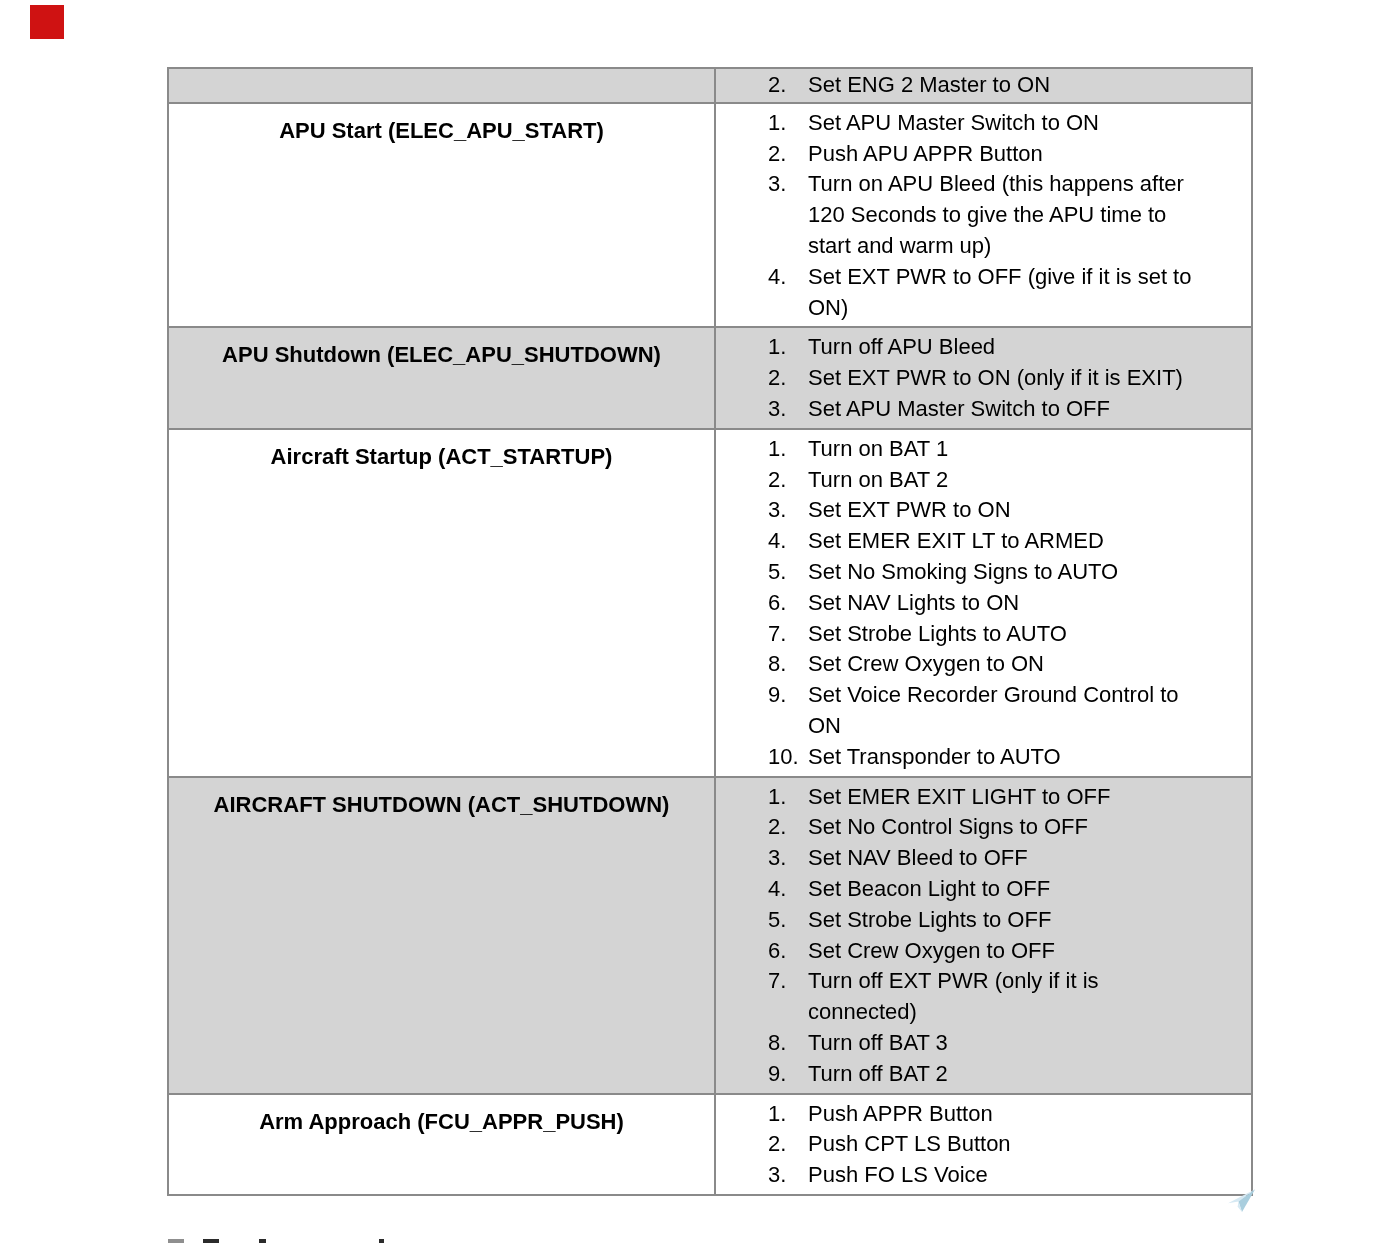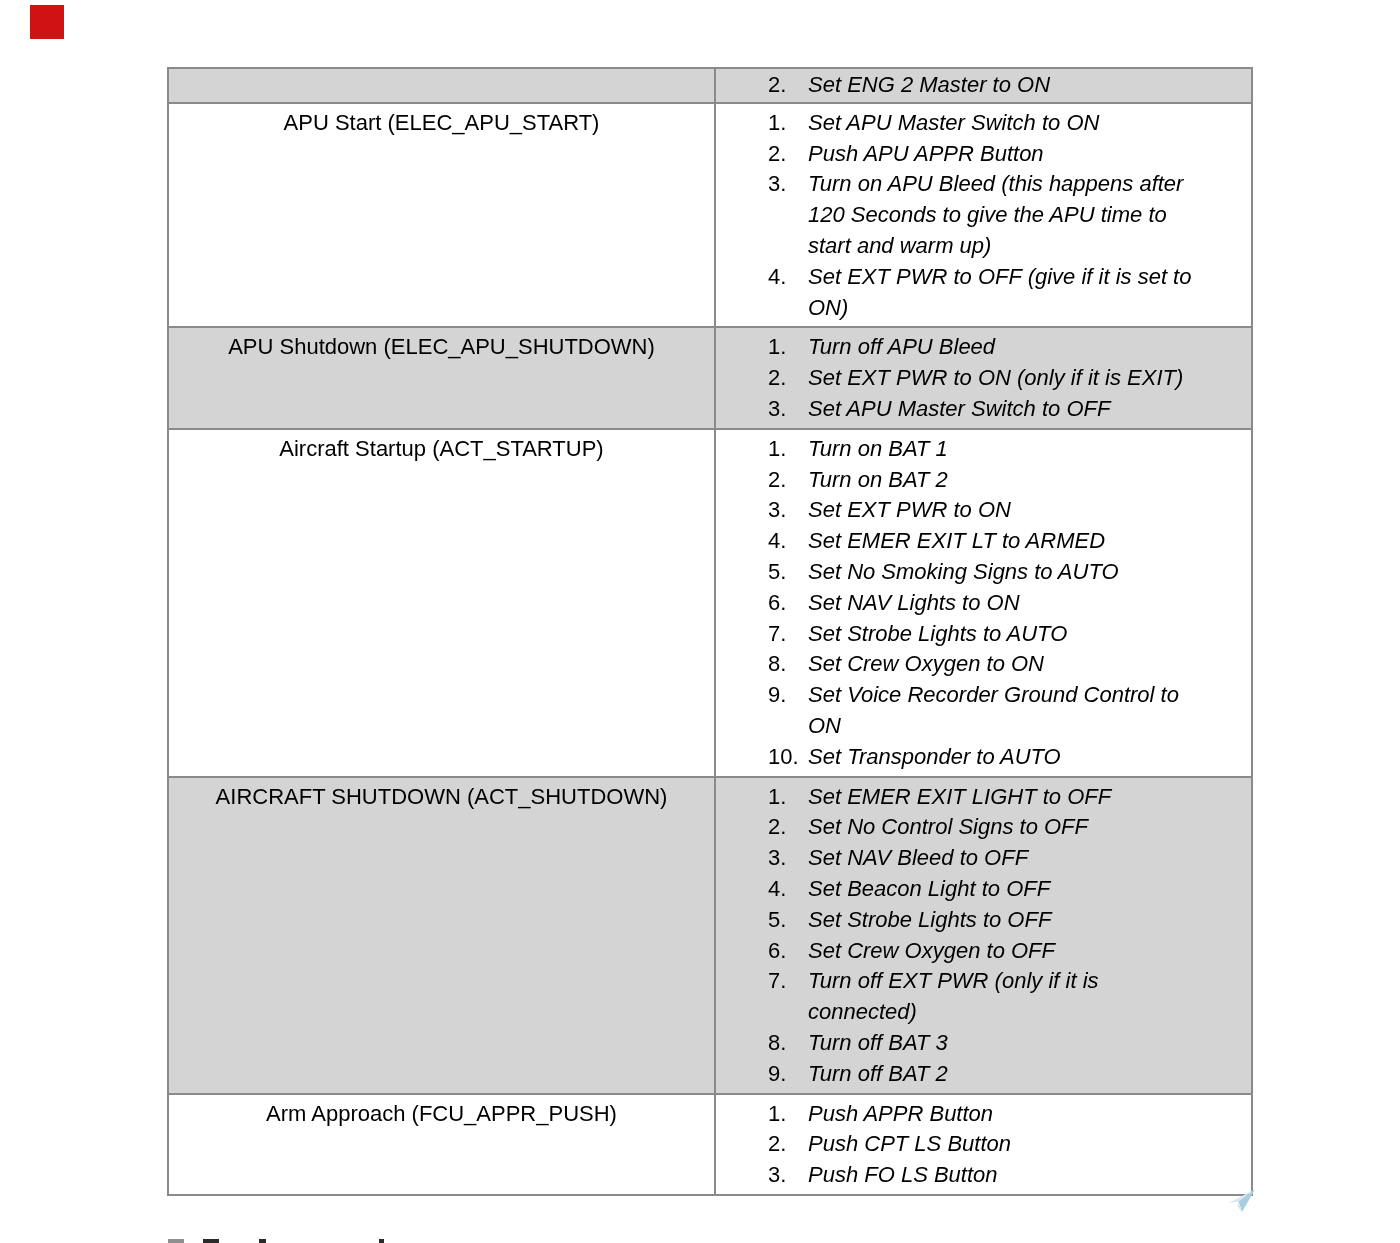--- a/index.html
+++ b/index.html
@@ -49,40 +49,40 @@
   #proc-table tr.first td {
     padding-top: 1px;
     padding-bottom: 1px;
   }
   td.proc-cell {
     width: 533px;
     text-align: center;
     padding-left: 6px !important;
   }
   .proc-name {
-    font-weight: normal;
+    font-weight: bold;
     font-size: 22px;
+    margin-top: 8px;
   }
   td.steps-cell {
     width: 529px;
   }
   .step {
     display: flex;
     align-items: flex-start;
     padding-left: 52px;
   }
   .step .num {
     flex: 0 0 40px;
     text-align: left;
   }
   .step .txt {
     flex: 1 1 auto;
     white-space: pre-wrap;
     padding-right: 2px;
-    font-style: italic;
   }
 
   
   #plane-watermark {
     position: absolute;
     left: 1228px;
     top: 1188px;
     width: 28px;
     height: 27px;
   }
@@ -264,21 +264,21 @@
             <div class="step">
               <span class="num">1.</span>
               <span class="txt">Push APPR Button</span>
             </div>
             <div class="step">
               <span class="num">2.</span>
               <span class="txt">Push CPT LS Button</span>
             </div>
             <div class="step">
               <span class="num">3.</span>
-              <span class="txt">Push FO LS Button</span>
+              <span class="txt">Push FO LS Voice</span>
             </div>
           </td>
         </tr>
       </tbody>
   </table>
 
   <div id="frag-1" class="clipped-text-fragment"></div>
   <div id="frag-2" class="clipped-text-fragment"></div>
   <div id="frag-3" class="clipped-text-fragment"></div>
   <div id="frag-4" class="clipped-text-fragment"></div>

